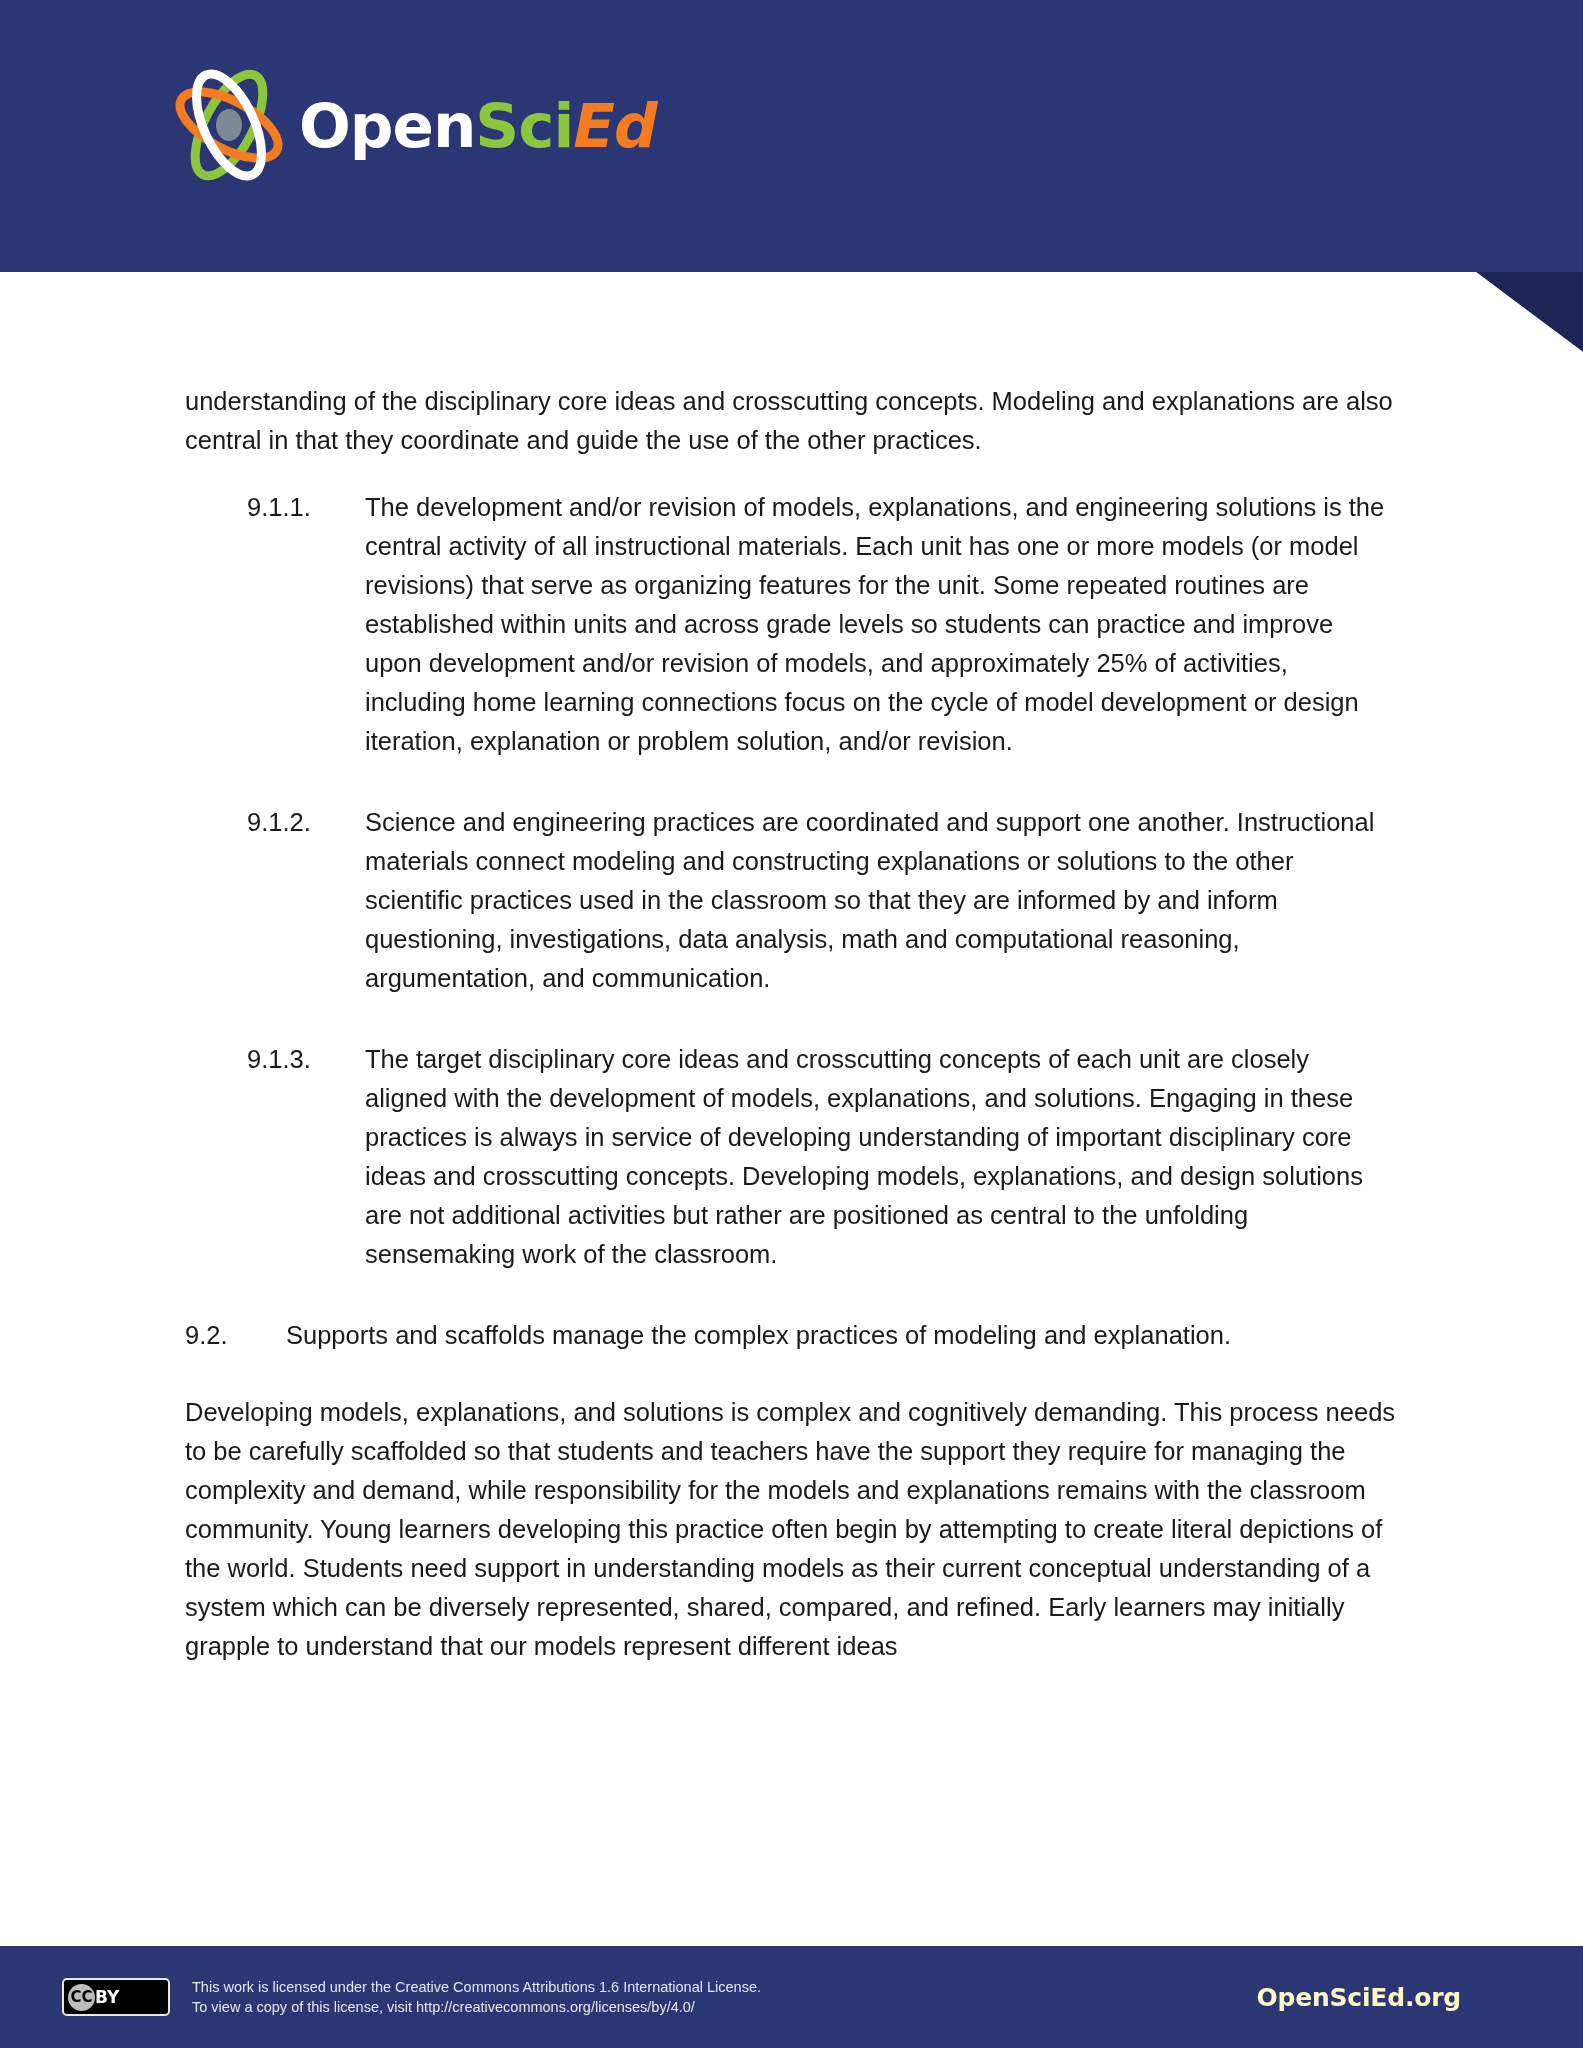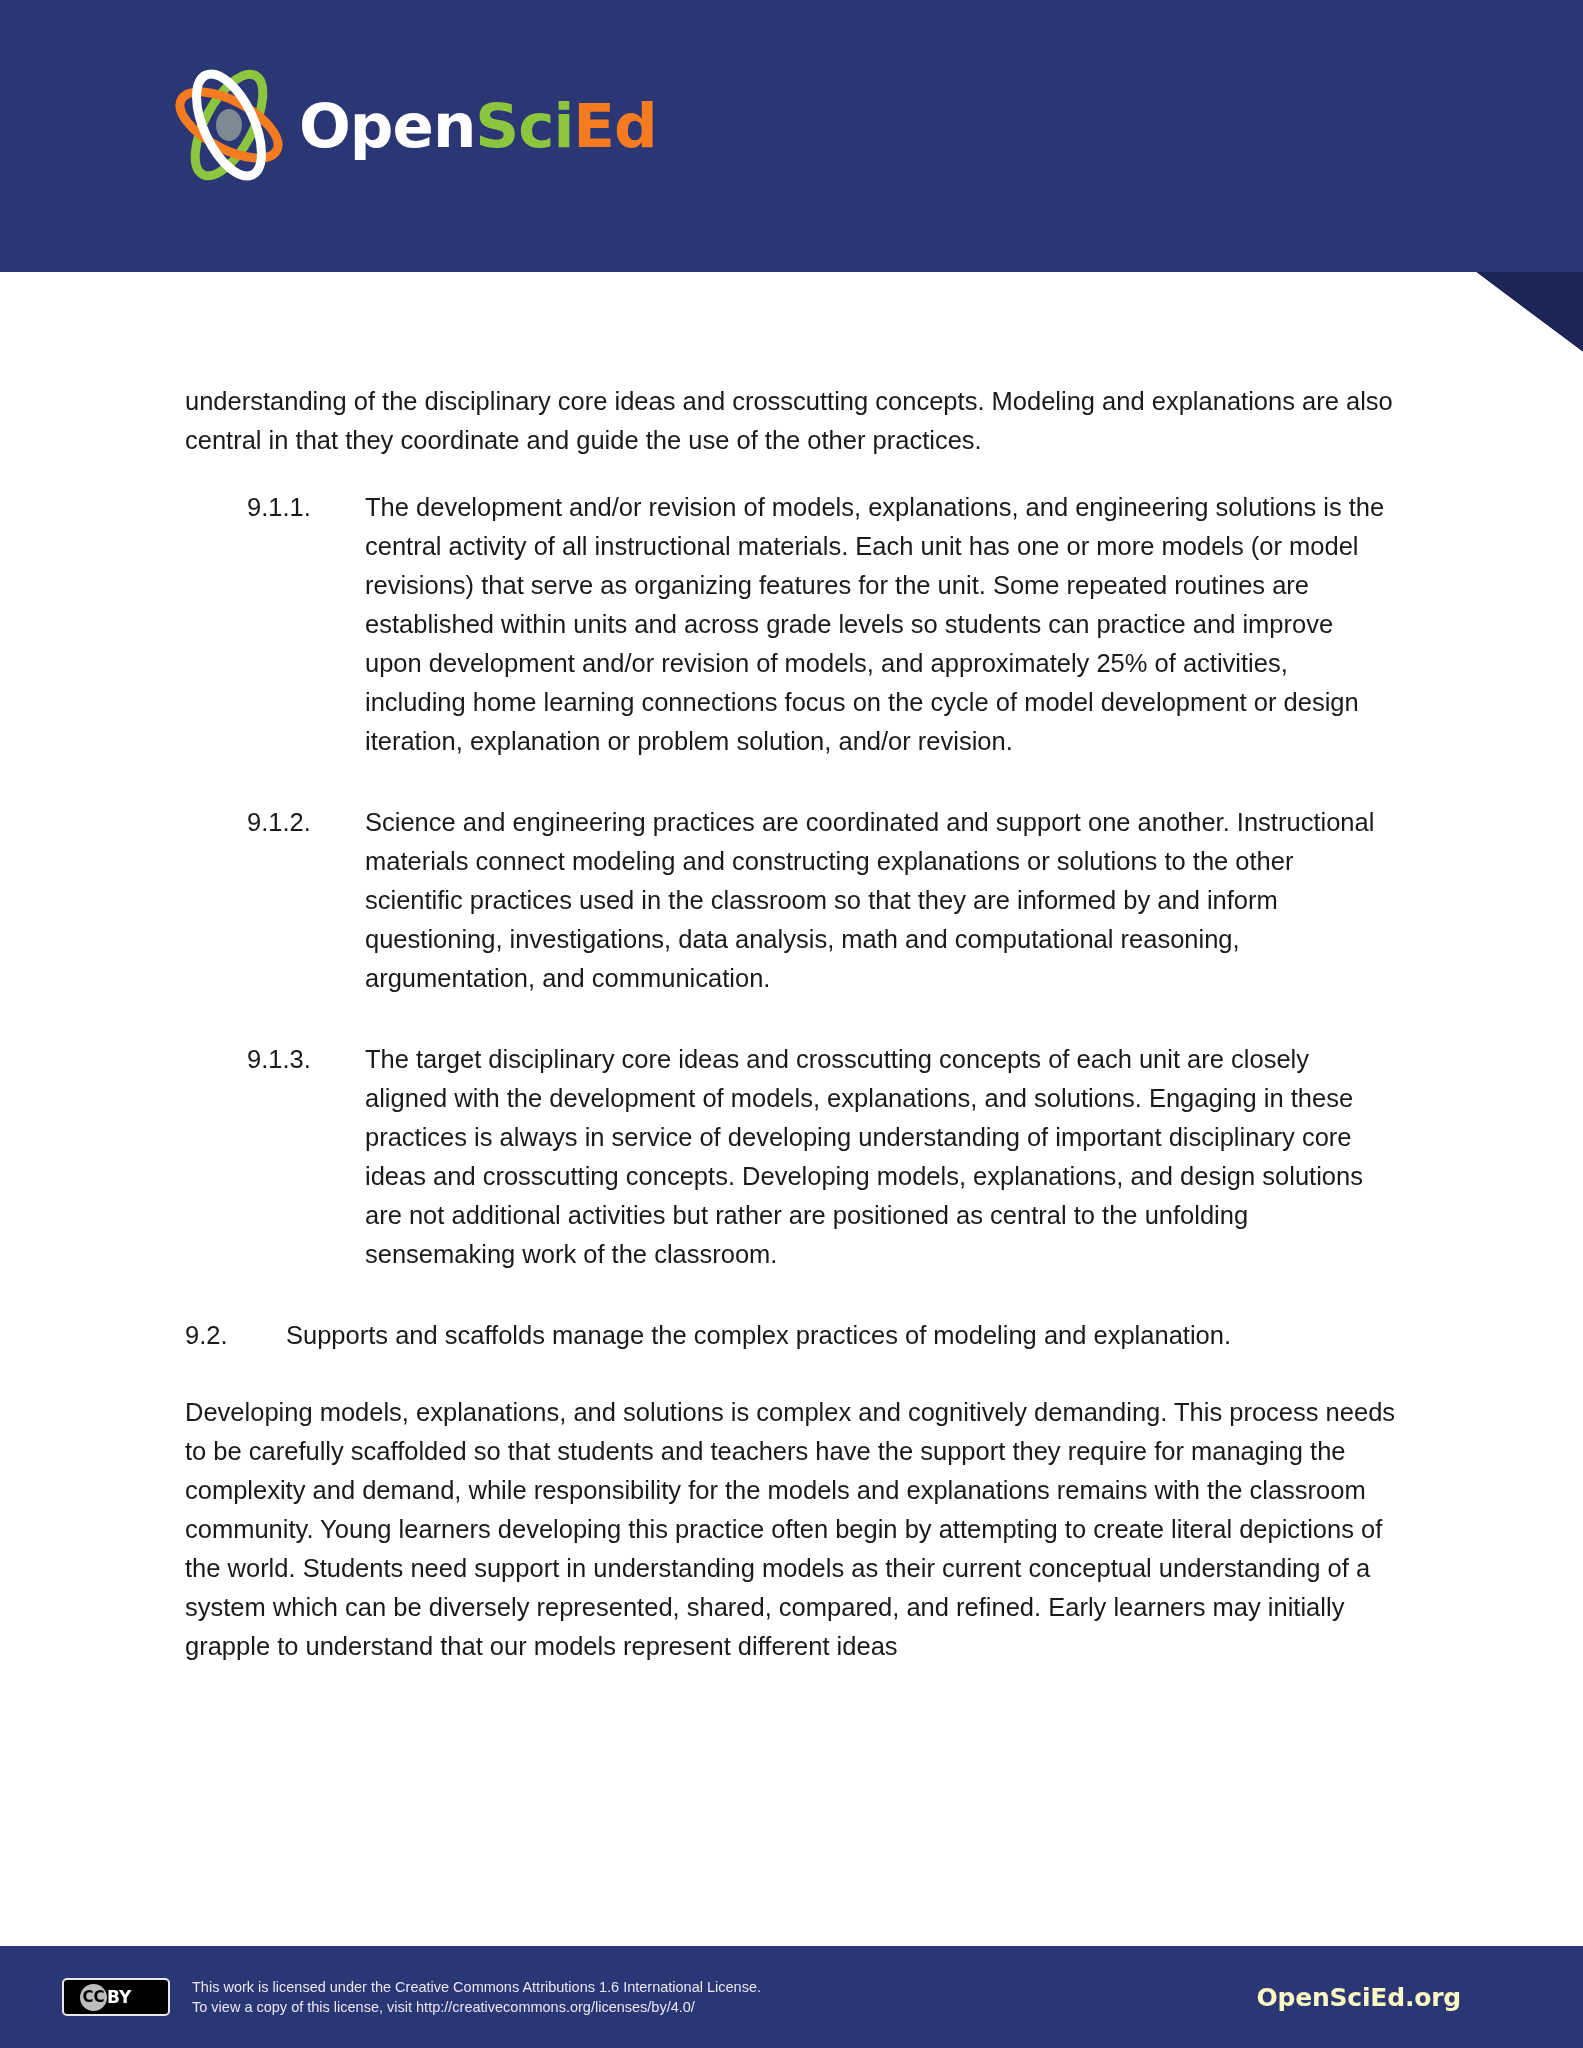--- a/index.html
+++ b/index.html
@@ -69,21 +69,21 @@
     font-family: "DejaVu Sans", sans-serif;
     font-weight: bold;
     font-size: 61px;
     letter-spacing: -1px;
     line-height: 1;
     margin-left: 6px;
     white-space: nowrap;
   }
   .logo-open { color: #ffffff; }
   .logo-sci  { color: #8cc63e; }
-  .logo-ed   { color: #f47b20; }
+  .logo-ed   { color: #f47b20; font-style: italic; }
 
   
   .content {
     position: absolute;
     left: 0;
     top: 272px;
     width: 1578px;
     height: 1674px;
     box-sizing: border-box;
     padding: 110px 150px 0 185px;
@@ -154,21 +154,21 @@
   }
   .cc-badge {
     flex: 0 0 auto;
     width: 108px;
     height: 38px;
     background: #000000;
     border: 2px solid #e8e8e8;
     border-radius: 5px;
     display: flex;
     align-items: center;
-    padding-left: 16px;
+    padding-left: 4px;
     box-sizing: border-box;
     margin-right: 22px;
   }
   .cc-circle {
     width: 27px;
     height: 27px;
     border-radius: 50%;
     background: #bdbdbd;
     color: #000;
     font-family: "DejaVu Sans", sans-serif;

